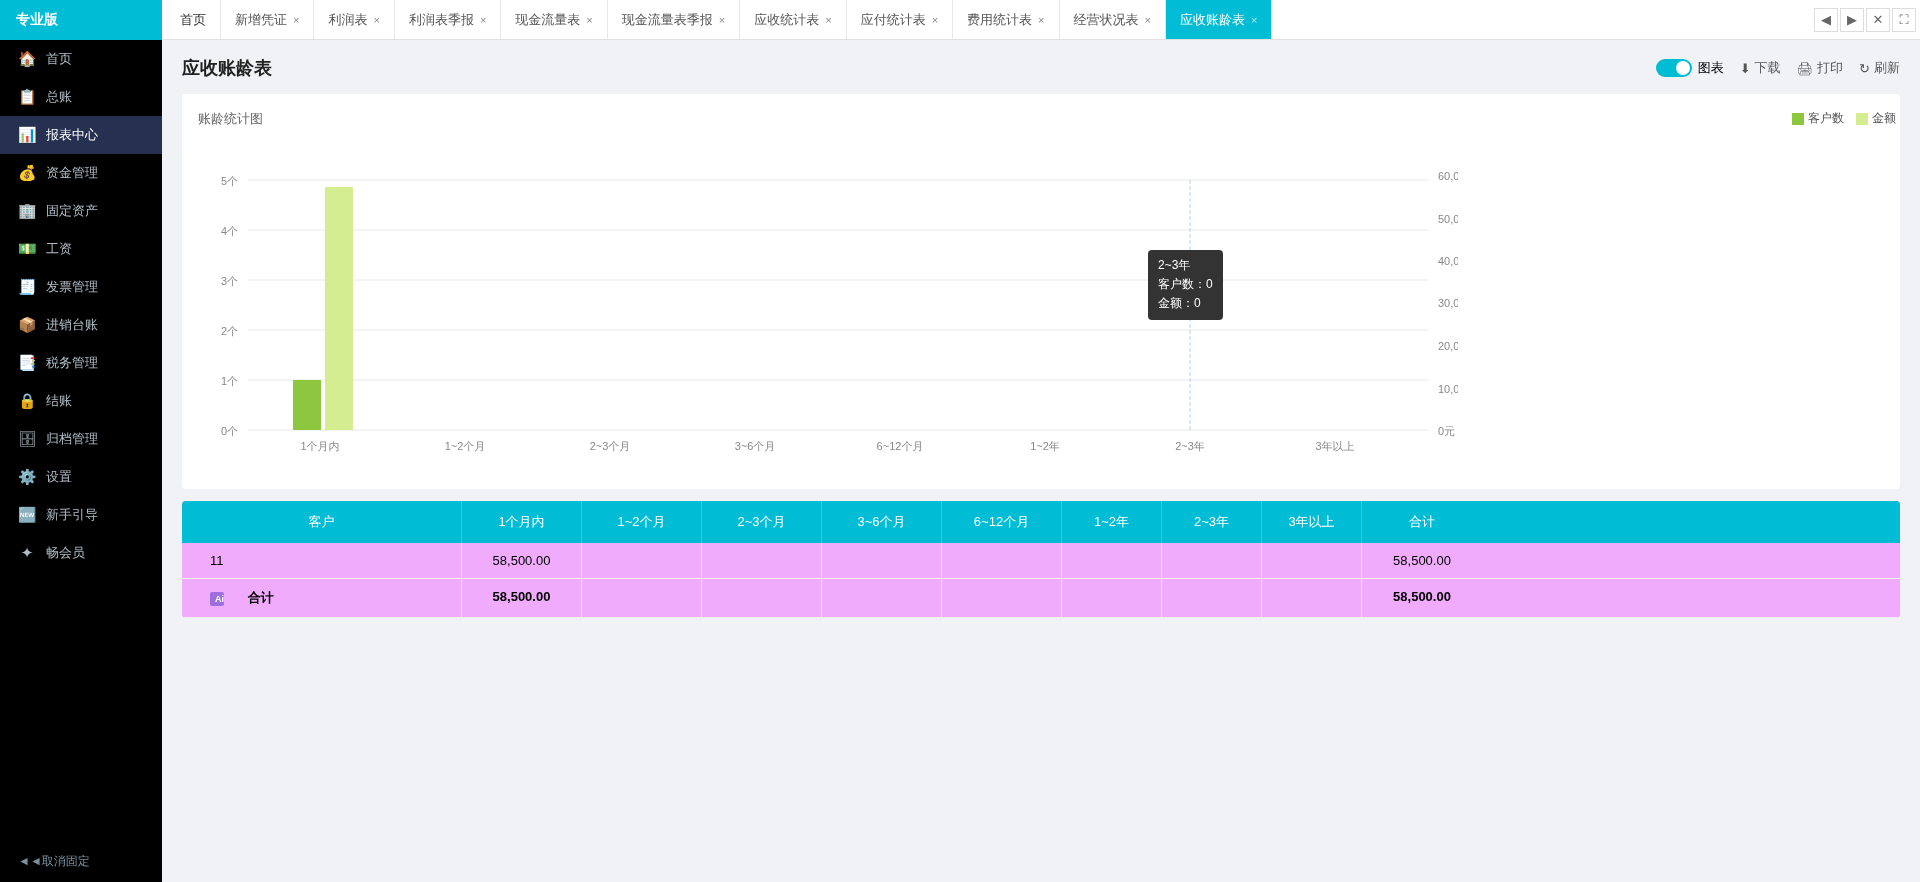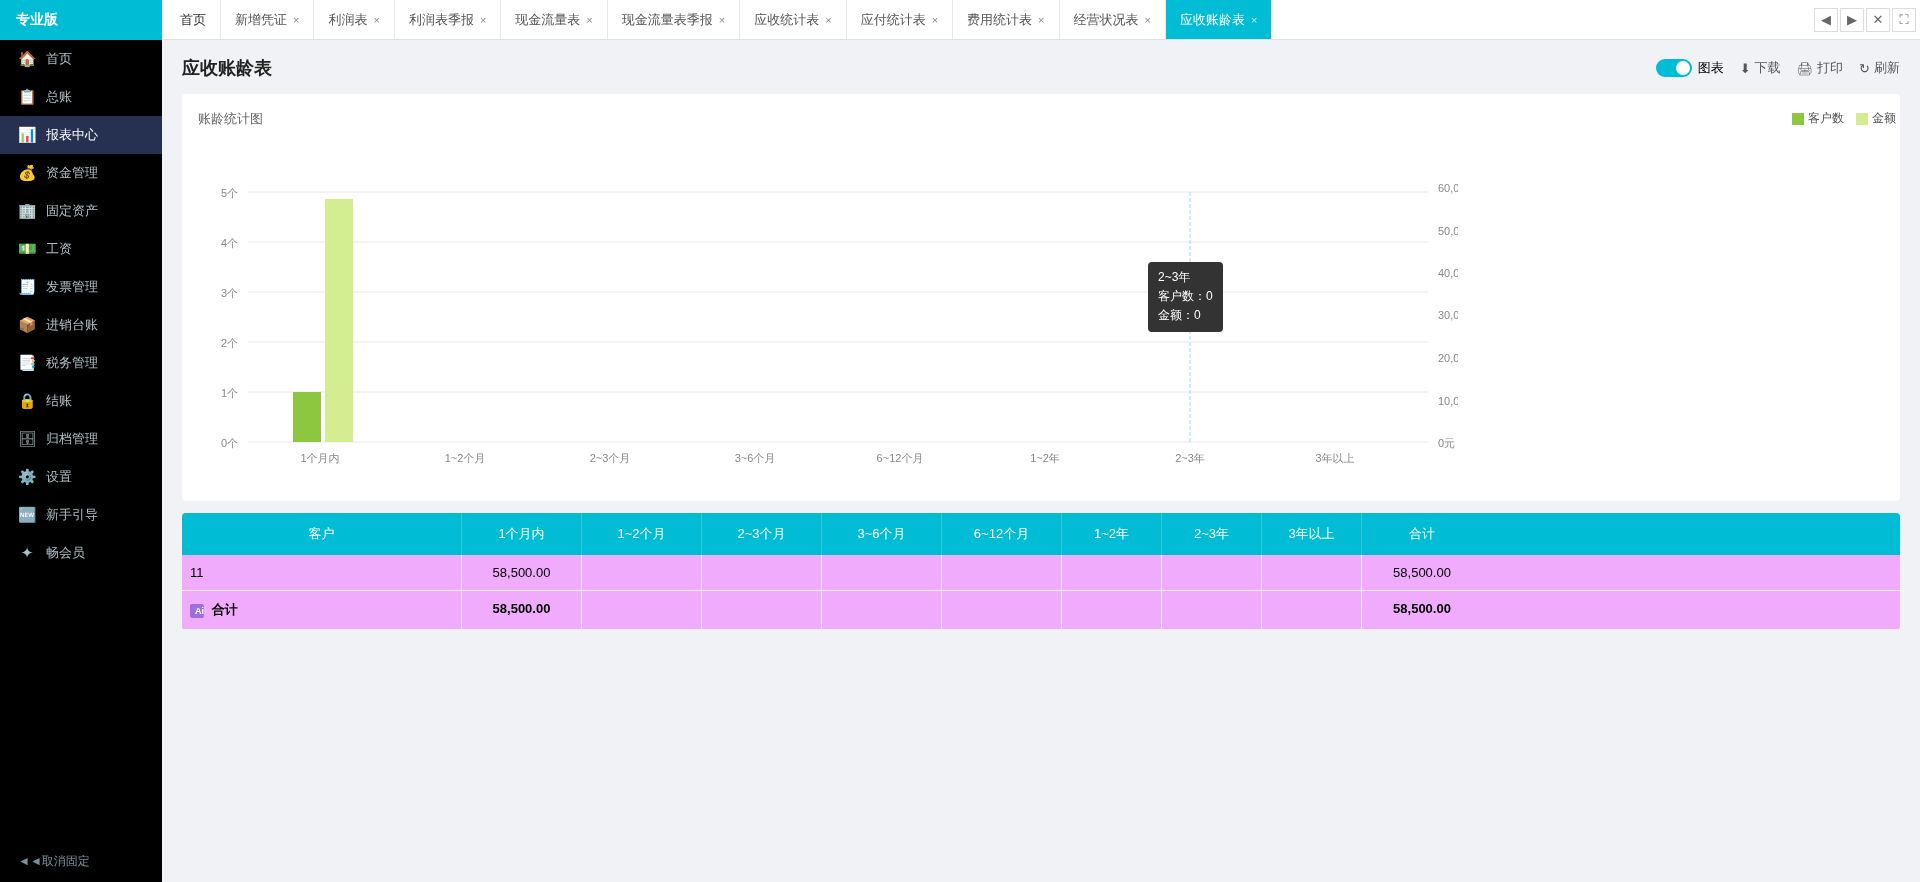--- a/index.html
+++ b/index.html
@@ -161,21 +161,21 @@
     }
 
     
     .chart-area {
       background: #fff;
       border-radius: 4px;
       padding: 16px;
       margin-bottom: 12px;
       position: relative;
     }
-    .chart-title { font-size: 13px; color: #666; margin-bottom: 14px; }
+    .chart-title { font-size: 13px; color: #666; margin-bottom: 2px; }
     .chart-legend {
       position: absolute;
       top: 16px;
       right: 4px;
       display: flex;
       align-items: center;
       gap: 12px;
       font-size: 12px;
       color: #555;
     }
@@ -230,40 +230,40 @@
       display: grid;
       grid-template-columns: 280px 120px 120px 120px 120px 120px 100px 100px 100px 120px;
       border-bottom: 1px solid #f0f0f0;
       font-size: 13px;
     }
     .table-cell {
       padding: 10px 8px;
       text-align: center;
       border-right: 1px solid #f0f0f0;
     }
-    .table-cell:first-child { text-align: left; padding-left: 8px; }
+    .table-cell:first-child { text-align: left; padding-left: 28px; }
     .table-cell:last-child { border-right: none; }
     .table-total-row {
       display: grid;
       grid-template-columns: 280px 120px 120px 120px 120px 120px 100px 100px 100px 120px;
       border-bottom: 1px solid #f0f0f0;
       font-size: 13px;
       font-weight: bold;
     }
     .total-icon {
       display: inline-block;
       width: 14px;
       height: 14px;
       background: #9c6fdc;
       border-radius: 2px;
       color: #fff;
       font-size: 9px;
       text-align: right;
       line-height: 14px;
-      margin-right: 4px;
+      margin-right: 20px;
     }
   </style>
 </head>
 <body>
 
 <div class="sidebar">
   <div class="sidebar-logo">专业版</div>
 
   <div class="sidebar-item">
     <span class="icon">🏠</span>

